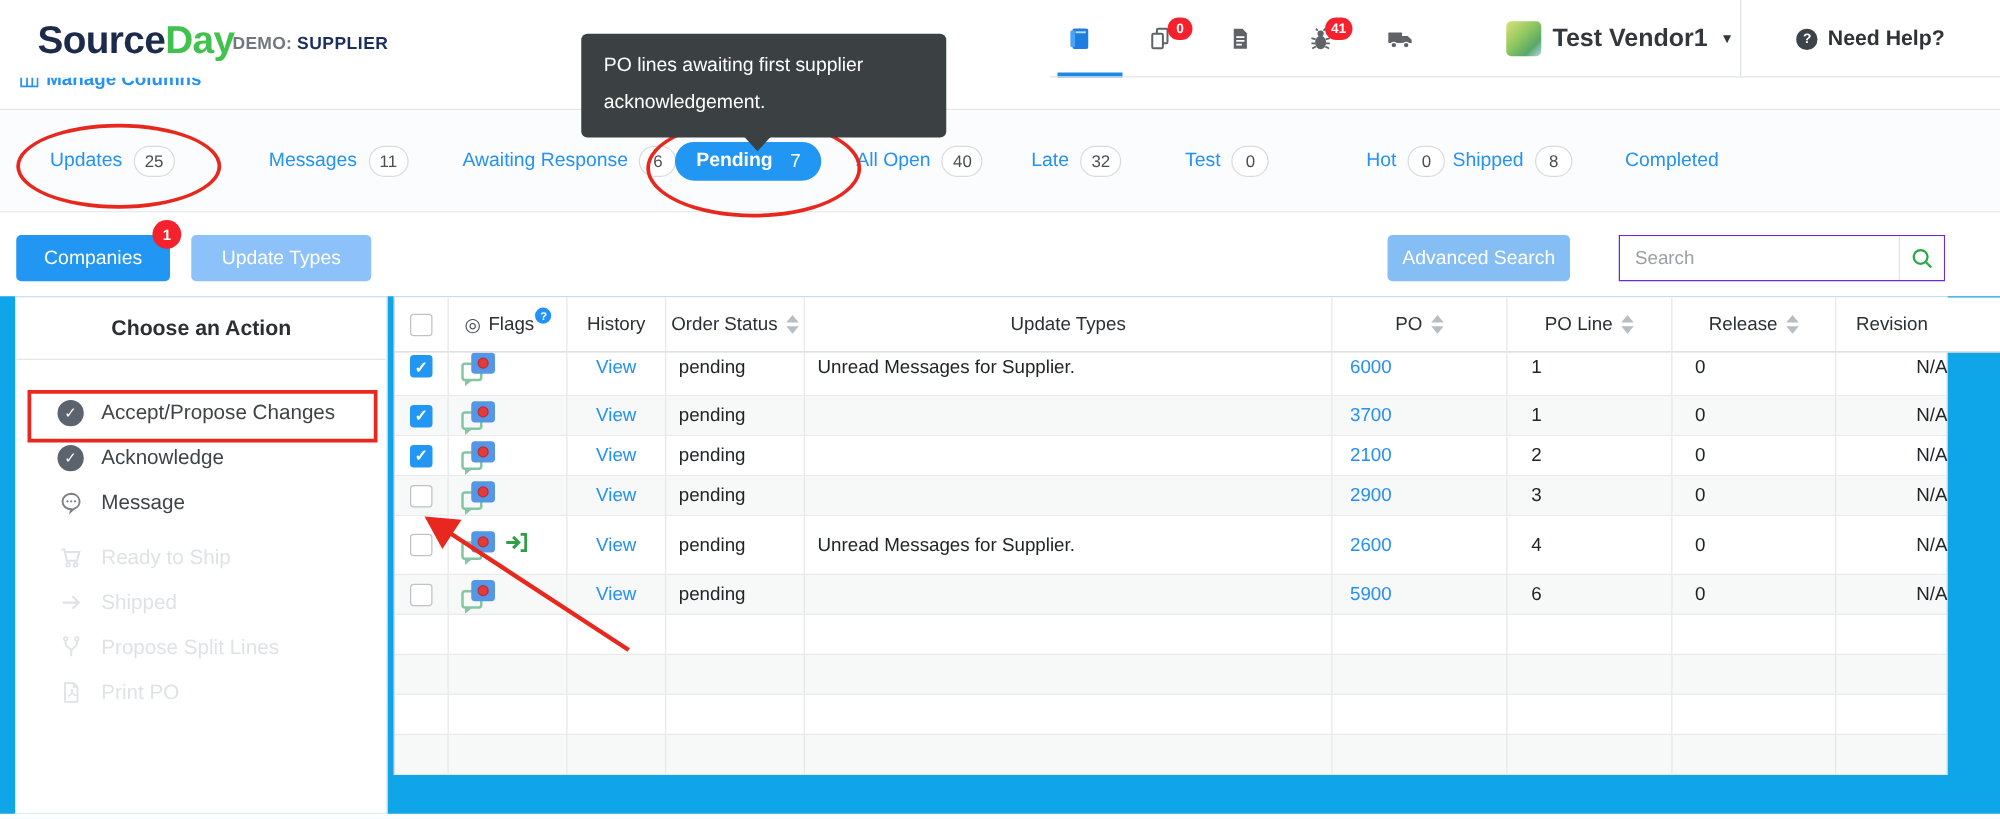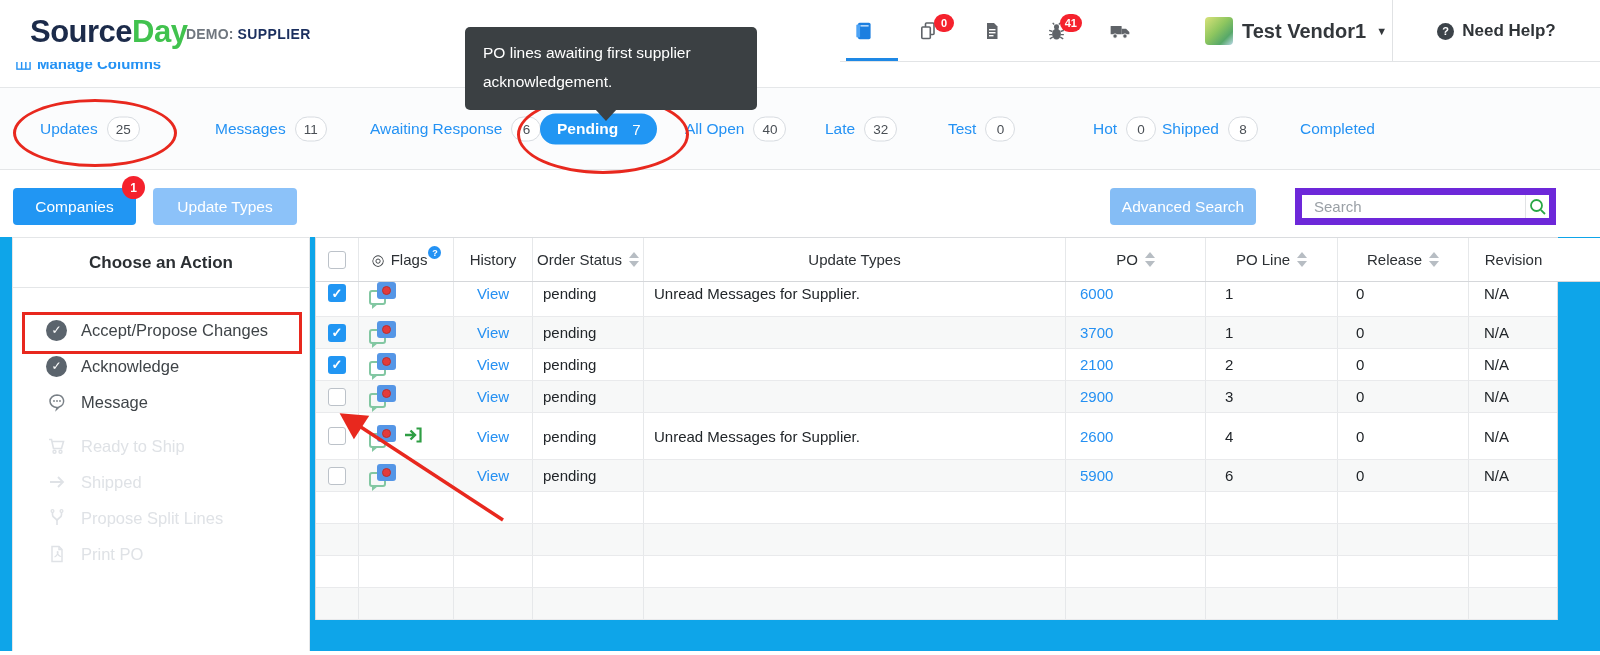--- a/index.html
+++ b/index.html
@@ -52,21 +52,21 @@
   .toolbar { position:absolute; left:0; top:170px; width:1600px; height:67px; background:#fff; }
   .btn { border:none; border-radius:4px; color:#fff; font-size:15.5px; font-weight:500; cursor:pointer;
     font-family:"Liberation Sans", sans-serif; }
   .btn-companies { position:absolute; left:13px; top:18px; width:123px; height:37px; background:#2196f3; }
   .companies-badge { position:absolute; left:122px; top:6px; width:23px; height:23px; border-radius:50%;
     background:#f5222d; color:#fff; font-size:12px; font-weight:700; display:flex; align-items:center;
     justify-content:center; z-index:3; }
   .btn-update-types { position:absolute; left:153px; top:18px; width:144px; height:37px; background:#8cc2f9; }
   .btn-adv-search { position:absolute; left:1110px; top:18px; width:146px; height:37px; background:#85bdf5; }
   .search-wrap { position:absolute; left:1295px; top:18px; width:261px; height:37px; background:#fff;
-    border:7px solid #6d28d9; display:flex;justify-content:flex-end; }
+    border:1px solid #6d28d9; display:flex;justify-content:flex-end; }
   .search-input { flex:1; border:none; outline:none; padding:0 12px; font-size:15px; color:#444;
     font-family:"Liberation Sans", sans-serif; }
   .search-input::placeholder { color:#9aa0a6; }
   .search-btn { width:52px; border:none; border-left:1px solid #e1e3e5; background:#fff; cursor:pointer;
     display:flex; align-items:center; justify-content:center; }
 
   
   .main { position:absolute; left:0; top:237px; width:1600px; height:414px; background:#0ea5e9; overflow:hidden; }
 
   .action-panel { position:absolute; left:12px; top:0; width:298px; height:430px; background:#fff;
@@ -82,21 +82,21 @@
     display:flex; align-items:center; justify-content:center; flex:0 0 auto; }
   .ap-icon { width:21px; display:flex; align-items:center; justify-content:center; flex:0 0 auto; }
 
   
   .table-wrap { position:absolute; left:315px; top:0; width:1243px; border:1px solid #dadcdf; border-bottom:none; background:#fff; }
   .trow { display:flex; border-bottom:1px solid #e9eaec; background:#fff; }
   .trow.stripe { background:#f7f8f8; }
   .trow.header { height:44px; background:#fff; border-bottom:1px solid #d5d7da; }
   .tcell { border-right:1px solid #e6e8ea; display:flex; align-items:center; font-size:15px; color:#212529;
     overflow:hidden; white-space:nowrap; }
-  .tcell:last-child { border-right:none; }
+  .tcell:last-child { border-right:none;justify-content:flex-end; }
   .trow.header .tcell { justify-content:center; color:#2c3034; font-weight:500; }
   .link { color:#2590f2; cursor:pointer; }
   .sort { display:inline-flex; flex-direction:column; gap:3px; margin-left:7px; }
   .sort i { width:0; height:0; border-left:5px solid transparent; border-right:5px solid transparent; display:block; }
   .sort .up { border-bottom:6px solid #b7bdc3; }
   .sort .dn { border-top:6px solid #b7bdc3; }
   .cbx { width:18px; height:18px; border-radius:3px; border:1.5px solid #bcc2c9; background:#fff; cursor:pointer; }
   .cbx.checked { border:none; background:#2196f3; color:#fff; font-size:13px; font-weight:700;
     display:flex; align-items:center; justify-content:center; }
   .flag-icon { position:relative; width:27px; height:23px; flex:0 0 auto; }

